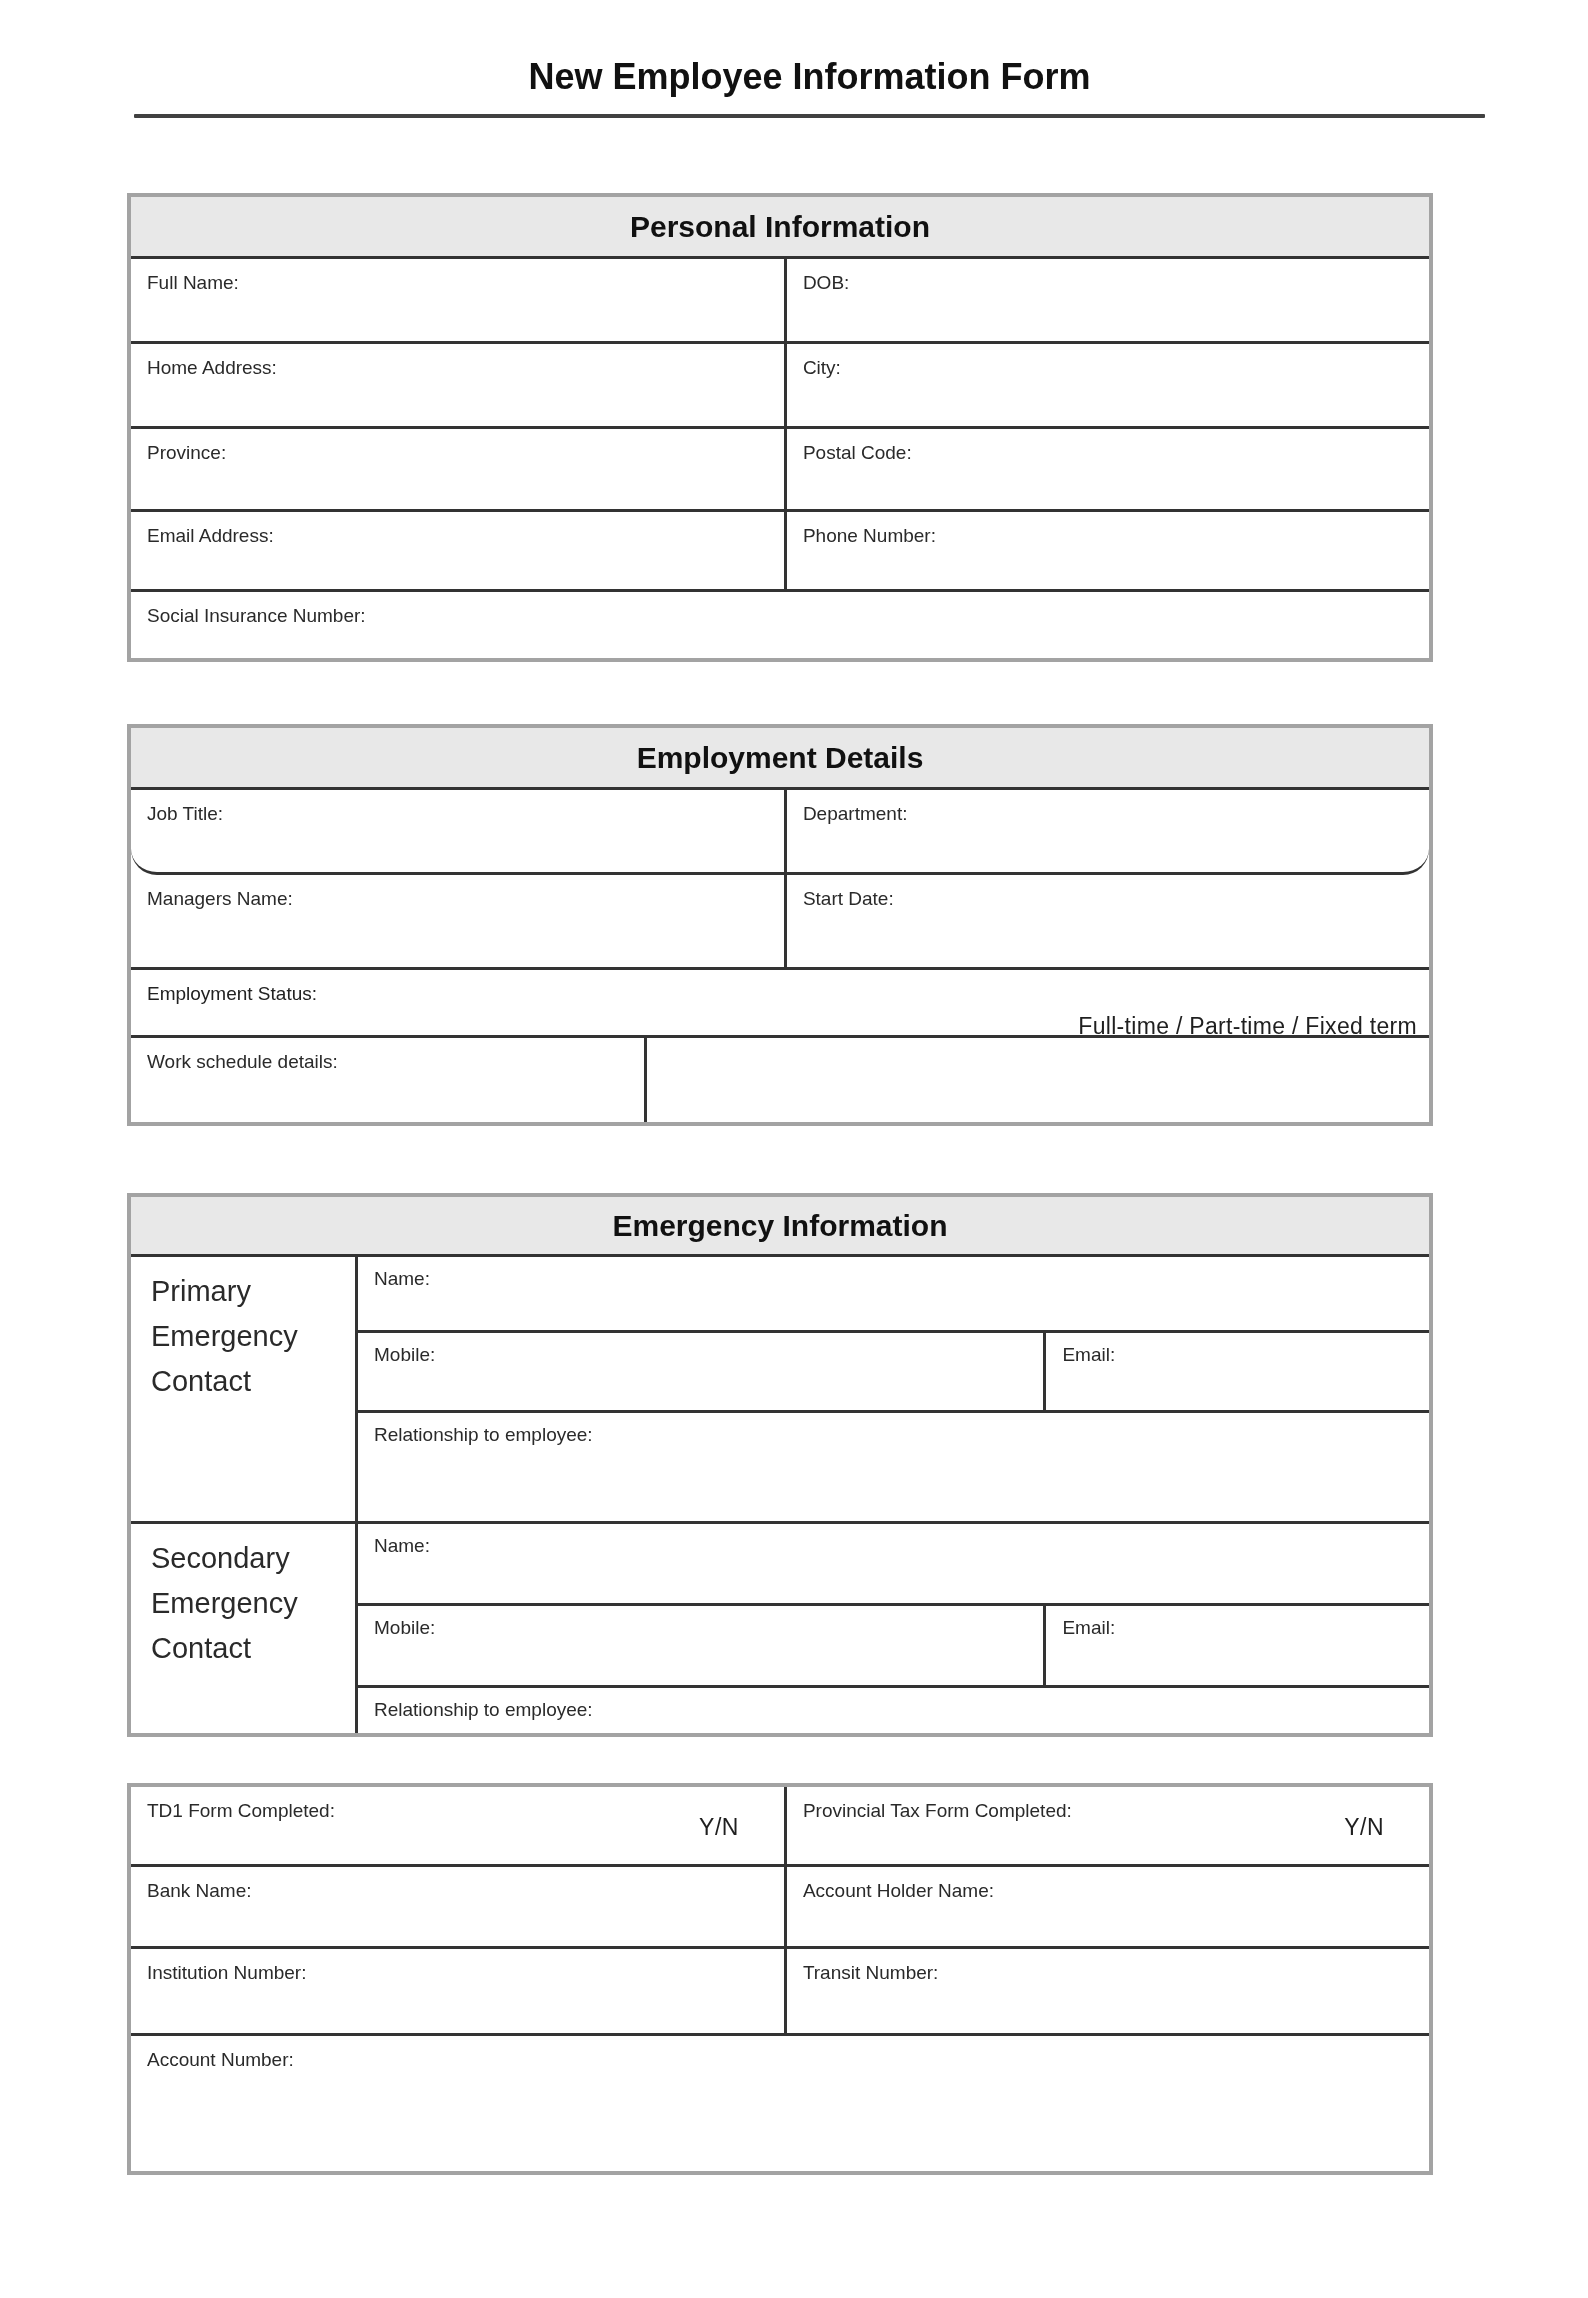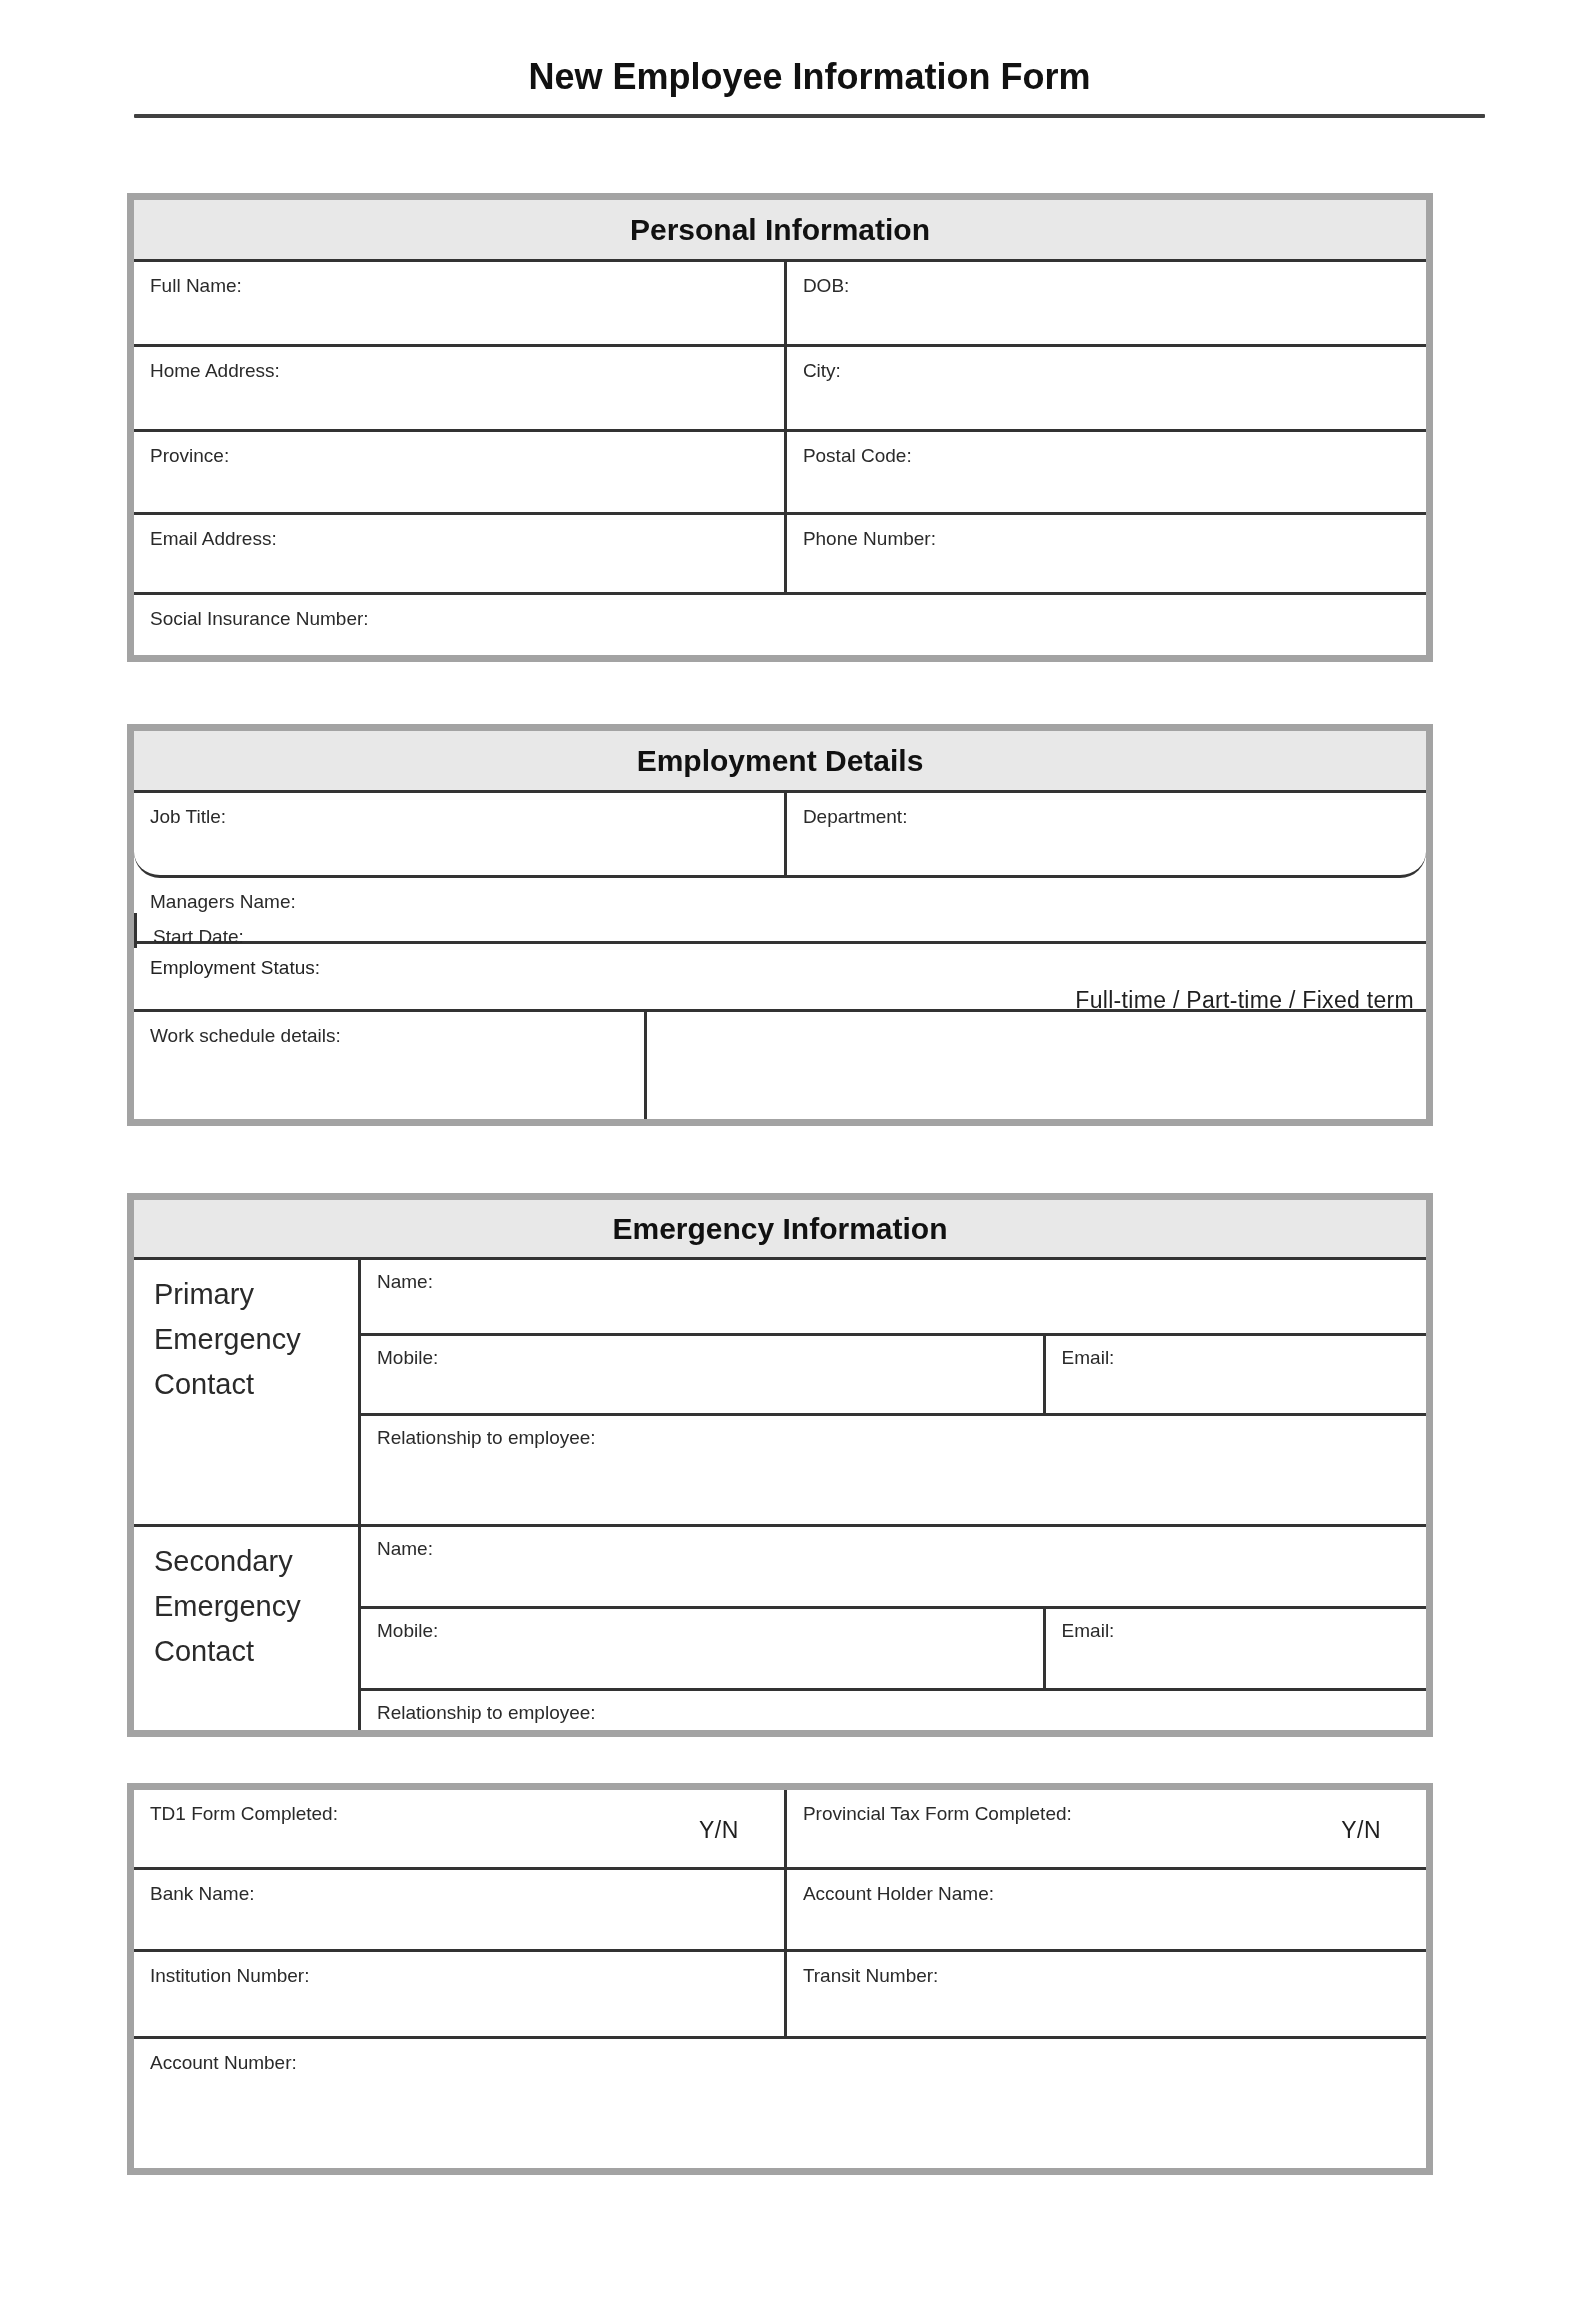--- a/index.html
+++ b/index.html
@@ -16,21 +16,21 @@
     position:absolute; top:56px; left:134px; width:1351px;
     text-align:center; font-size:36px; font-weight:bold; color:#111;
     letter-spacing:0px;
   }
   .title-rule {
     position:absolute; top:114px; left:134px; width:1351px; height:4px;
     background:#414141; border-radius:1px;
   }
   .tbl {
     position:absolute; left:127px; width:1306px;
-    border:7px solid #a3a3a3;
+    border:4px solid #a3a3a3;
     display:flex; flex-direction:column;
     background:#ffffff;
   }
   #tbl-personal   { top:193px;  height:469px; }
   #tbl-employment { top:724px;  height:402px; }
   #tbl-emergency  { top:1193px; height:544px; }
   #tbl-tax        { top:1783px; height:392px; }
 
   .hdr {
     background:#e8e8e8;
@@ -56,21 +56,21 @@
   .c-half  { width:50.3%; }
   .c-fill  { flex:1 1 auto; }
   .c-ws    { width:39.5%; }
 
   
   #tbl-personal .r1, #tbl-personal .r2 { height:85px; }
   #tbl-personal .r3 { height:83px; }
   #tbl-personal .r4 { height:80px; }
 
   #tbl-employment .r1 { height:85px;border-radius:26px; }
-  #tbl-employment .r2 { height:66px;flex-direction:column; }
+  #tbl-employment .r2 { height:95px; }
   #tbl-employment .r-status { height:68px; display:block; padding:13px 12px 0 16px; font-size:19px; }
   .status-options {
     text-align:right; font-size:23px; color:#1f1f1f; margin-top:8px;
     letter-spacing:0.3px;
   }
 
   
   .contact-block { display:flex; border-bottom:3px solid #333333; flex:0 0 auto; }
   .contact-block.last { border-bottom:none; flex:1 1 auto; }
   #tbl-emergency .contact-block.first { height:267px; }

